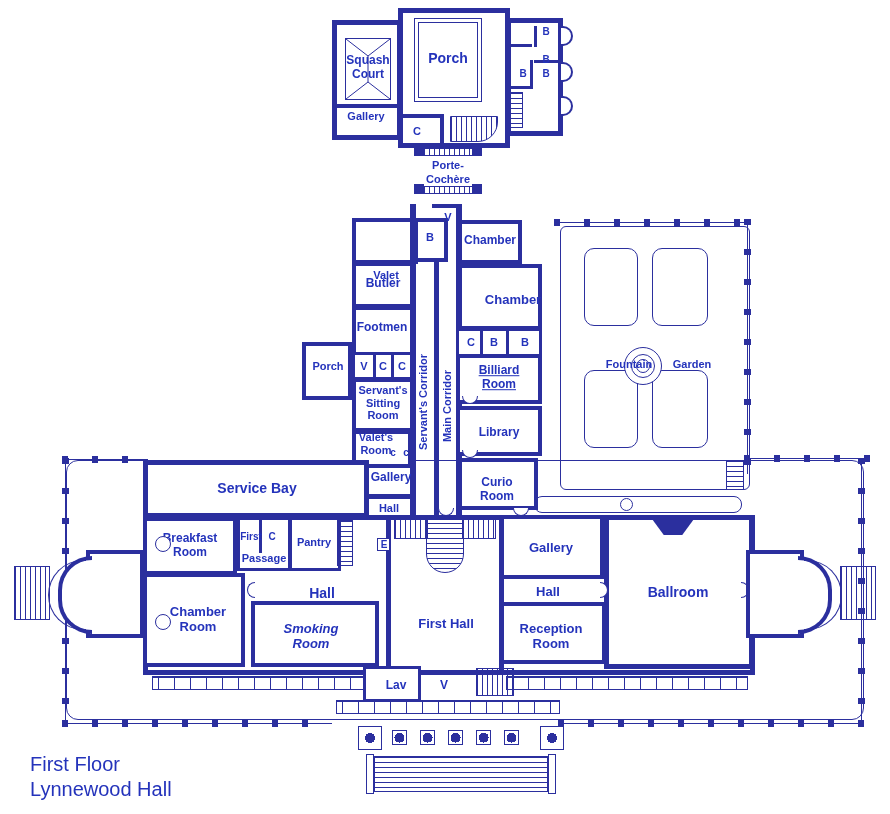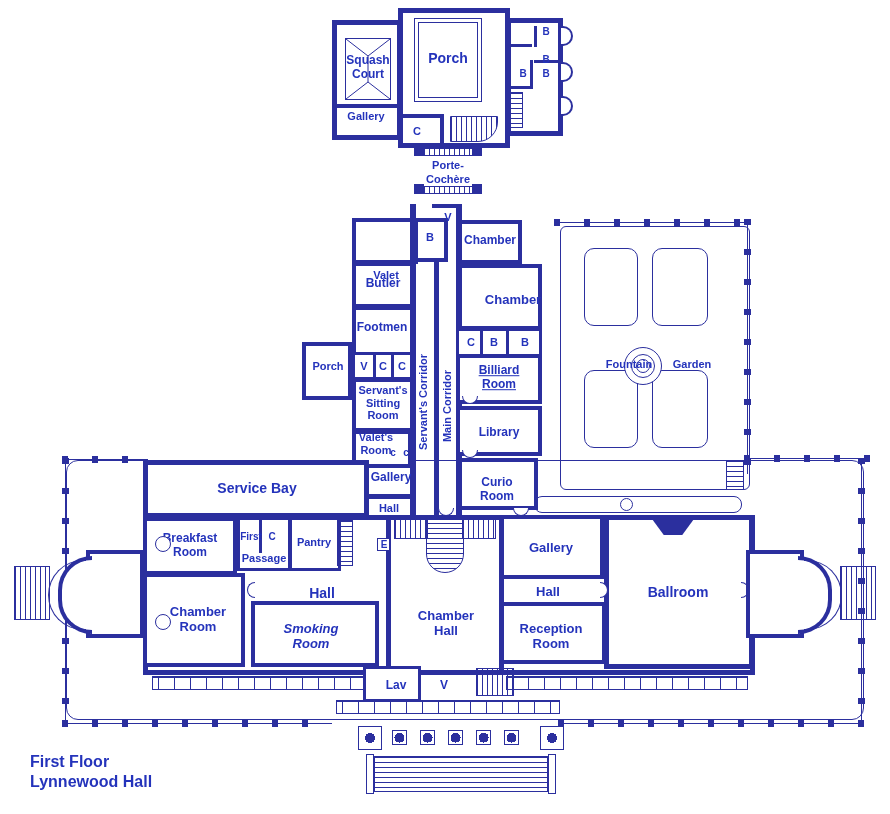--- a/index.html
+++ b/index.html
@@ -10,21 +10,21 @@
   .room{ position:absolute; border:4px solid var(--wall); background:#fff; }
   .r5{ border-width:5px; } .r3{ border-width:3px; }
   .thin{ position:absolute; border:1px solid var(--wall); background:#fff; }
   .nofill{ background:transparent; }
   .bar{ position:absolute; background:var(--wall); }
   .lbl{ position:absolute; color:var(--text); font-weight:bold; font-size:12px;
         line-height:1.15; text-align:center; transform:translate(-50%,-50%); white-space:nowrap; }
   .wrap{ white-space:normal; }
   .s10{font-size:10px;} .s11{font-size:11px;} .s13{font-size:13px;} .s14{font-size:14px;}
   .vert{ transform:translate(-50%,-50%) rotate(-90deg); }
-  .title{ position:absolute; color:var(--text); font-weight:bold; font-size:16px; line-height:1.25; }
+  .title{ position:absolute; color:var(--text); font-weight:normal; font-size:20px; line-height:1.25; }
   .stairs-h{ position:absolute; border:1px solid var(--wall);
     background:repeating-linear-gradient(to right, var(--wall) 0 1px, transparent 1px 5px); }
   .stairs-v{ position:absolute; border:1px solid var(--wall);
     background:repeating-linear-gradient(to bottom, var(--wall) 0 1px, transparent 1px 5px); }
   .posts-h{ position:absolute; height:7px;
     background-image:repeating-linear-gradient(90deg, var(--wall) 0 6px, transparent 6px 30px),
                      linear-gradient(var(--wall),var(--wall));
     background-size:auto 7px, 100% 1px; background-position:0 0, 0 3px;
     background-repeat:repeat-x, no-repeat; }
   .posts-v{ position:absolute; width:7px;
@@ -209,21 +209,21 @@
 
   <div class="lbl wrap" style="left:190px;top:546px;width:84px;">Breakfast Room</div>
   <div class="lbl s10" style="left:251px;top:537px;">First</div>
   <div class="lbl s10" style="left:272px;top:537px;">C</div>
   <div class="lbl s11" style="left:264px;top:558px;">Passage</div>
   <div class="lbl s11" style="left:314px;top:542px;">Pantry</div>
   <div class="lbl s14" style="left:110px;top:593px;">Porch</div>
   <div class="lbl s13 wrap" style="left:198px;top:620px;width:64px;">Chamber Room</div>
   <div class="lbl s14" style="left:322px;top:593px;">Hall</div>
   <div class="lbl s13 wrap" style="left:311px;top:637px;width:76px;font-style:italic;">Smoking Room</div>
-  <div class="lbl s13 wrap" style="left:446px;top:624px;width:64px;">Chamber Hall</div>
+  <div class="lbl s13 wrap" style="left:446px;top:624px;width:64px;">First Hall</div>
   <div class="lbl s13" style="left:551px;top:548px;">Gallery</div>
   <div class="lbl s13" style="left:548px;top:592px;">Hall</div>
   <div class="lbl s13 wrap" style="left:551px;top:637px;width:88px;">Reception Room</div>
   <div class="lbl s14" style="left:678px;top:592px;">Ballroom</div>
   <div class="lbl s14" style="left:783px;top:592px;">Porch</div>
   <div class="swing rot90" style="left:243px;top:586px;"></div>
   <div class="swing rot270" style="left:596px;top:586px;"></div>
   <div class="swing rot270" style="left:737px;top:586px;"></div>
 
   <div class="thin" style="left:363px;top:666px;width:58px;height:36px;border-width:3px;"></div>

